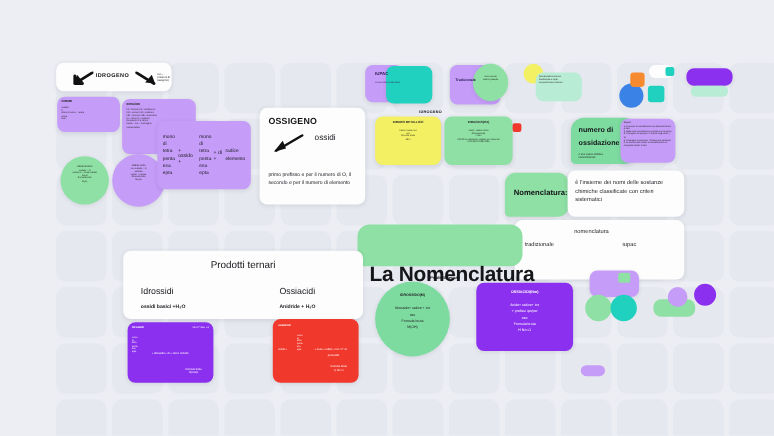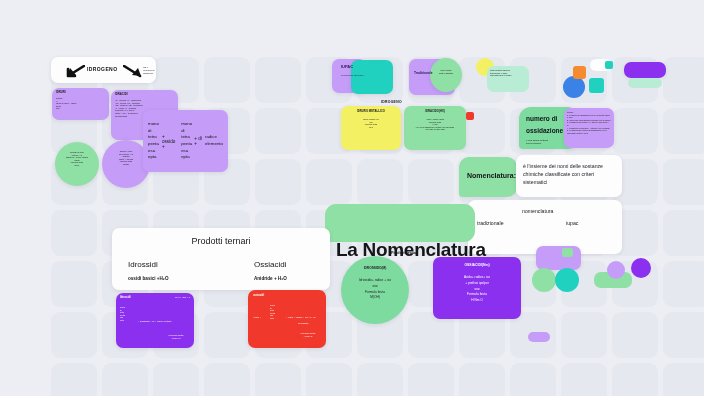--- a/index.html
+++ b/index.html
@@ -226,20 +226,31 @@
         <div>tetra</div>
         <div>penta</div>
         <div>esa</div>
         <div>epta</div>
       </div>
     <div class="joiner" style="padding:0 2px;">+ di +</div>
     <div class="prefix-col" style="white-space:pre-line;">radice
 elemento</div>
   </div>
 
+  <div class="node white rb shadow" style="left:236px;top:98px;width:96px;height:88px;">
+    <div class="ossigeno-label" style="position:absolute;left:8px;top:8px;">OSSIGENO</div>
+    <div class="ossidi-label" style="position:absolute;left:50px;top:22px;">ossidi</div>
+    <div class="arrow" style="position:absolute;left:10px;top:24px;">
+      <svg width="30" height="18" viewBox="0 0 30 18">
+          <path d="M29 1 L5 15" stroke="#111" stroke-width="2.2" fill="none" stroke-linecap="round"></path>
+          <path d="M3 16 L14 13 L11 6 Z" fill="#111"></path>
+        </svg>
+    </div>
+    <div class="desc" style="position:absolute;left:8px;top:58px;width:84px;">primo prefisso e per il numero di O, il secondo e per il numero di elemento</div>
+  </div>
 
   <div class="hdr" style="position:absolute;left:381px;top:100px;font-size:3.4px;letter-spacing:.3px;">IDROGENO</div>
   <div class="node yellow rb shadow" style="left:341px;top:106px;width:60px;height:44px;">
     <div class="micro ctr" style="position:absolute;left:3px;top:4px;width:54px;font-size:2.8px;font-weight:bold;">IDRURO METALLICO</div>
     <div class="micro blur ctr" style="position:absolute;left:3px;top:12px;width:54px;" id="idr0">
         <div>Idruro+radice+ico</div>
         <div>oso</div>
         <div>Formula bruta</div>
         <div>MHn</div>
       </div>

